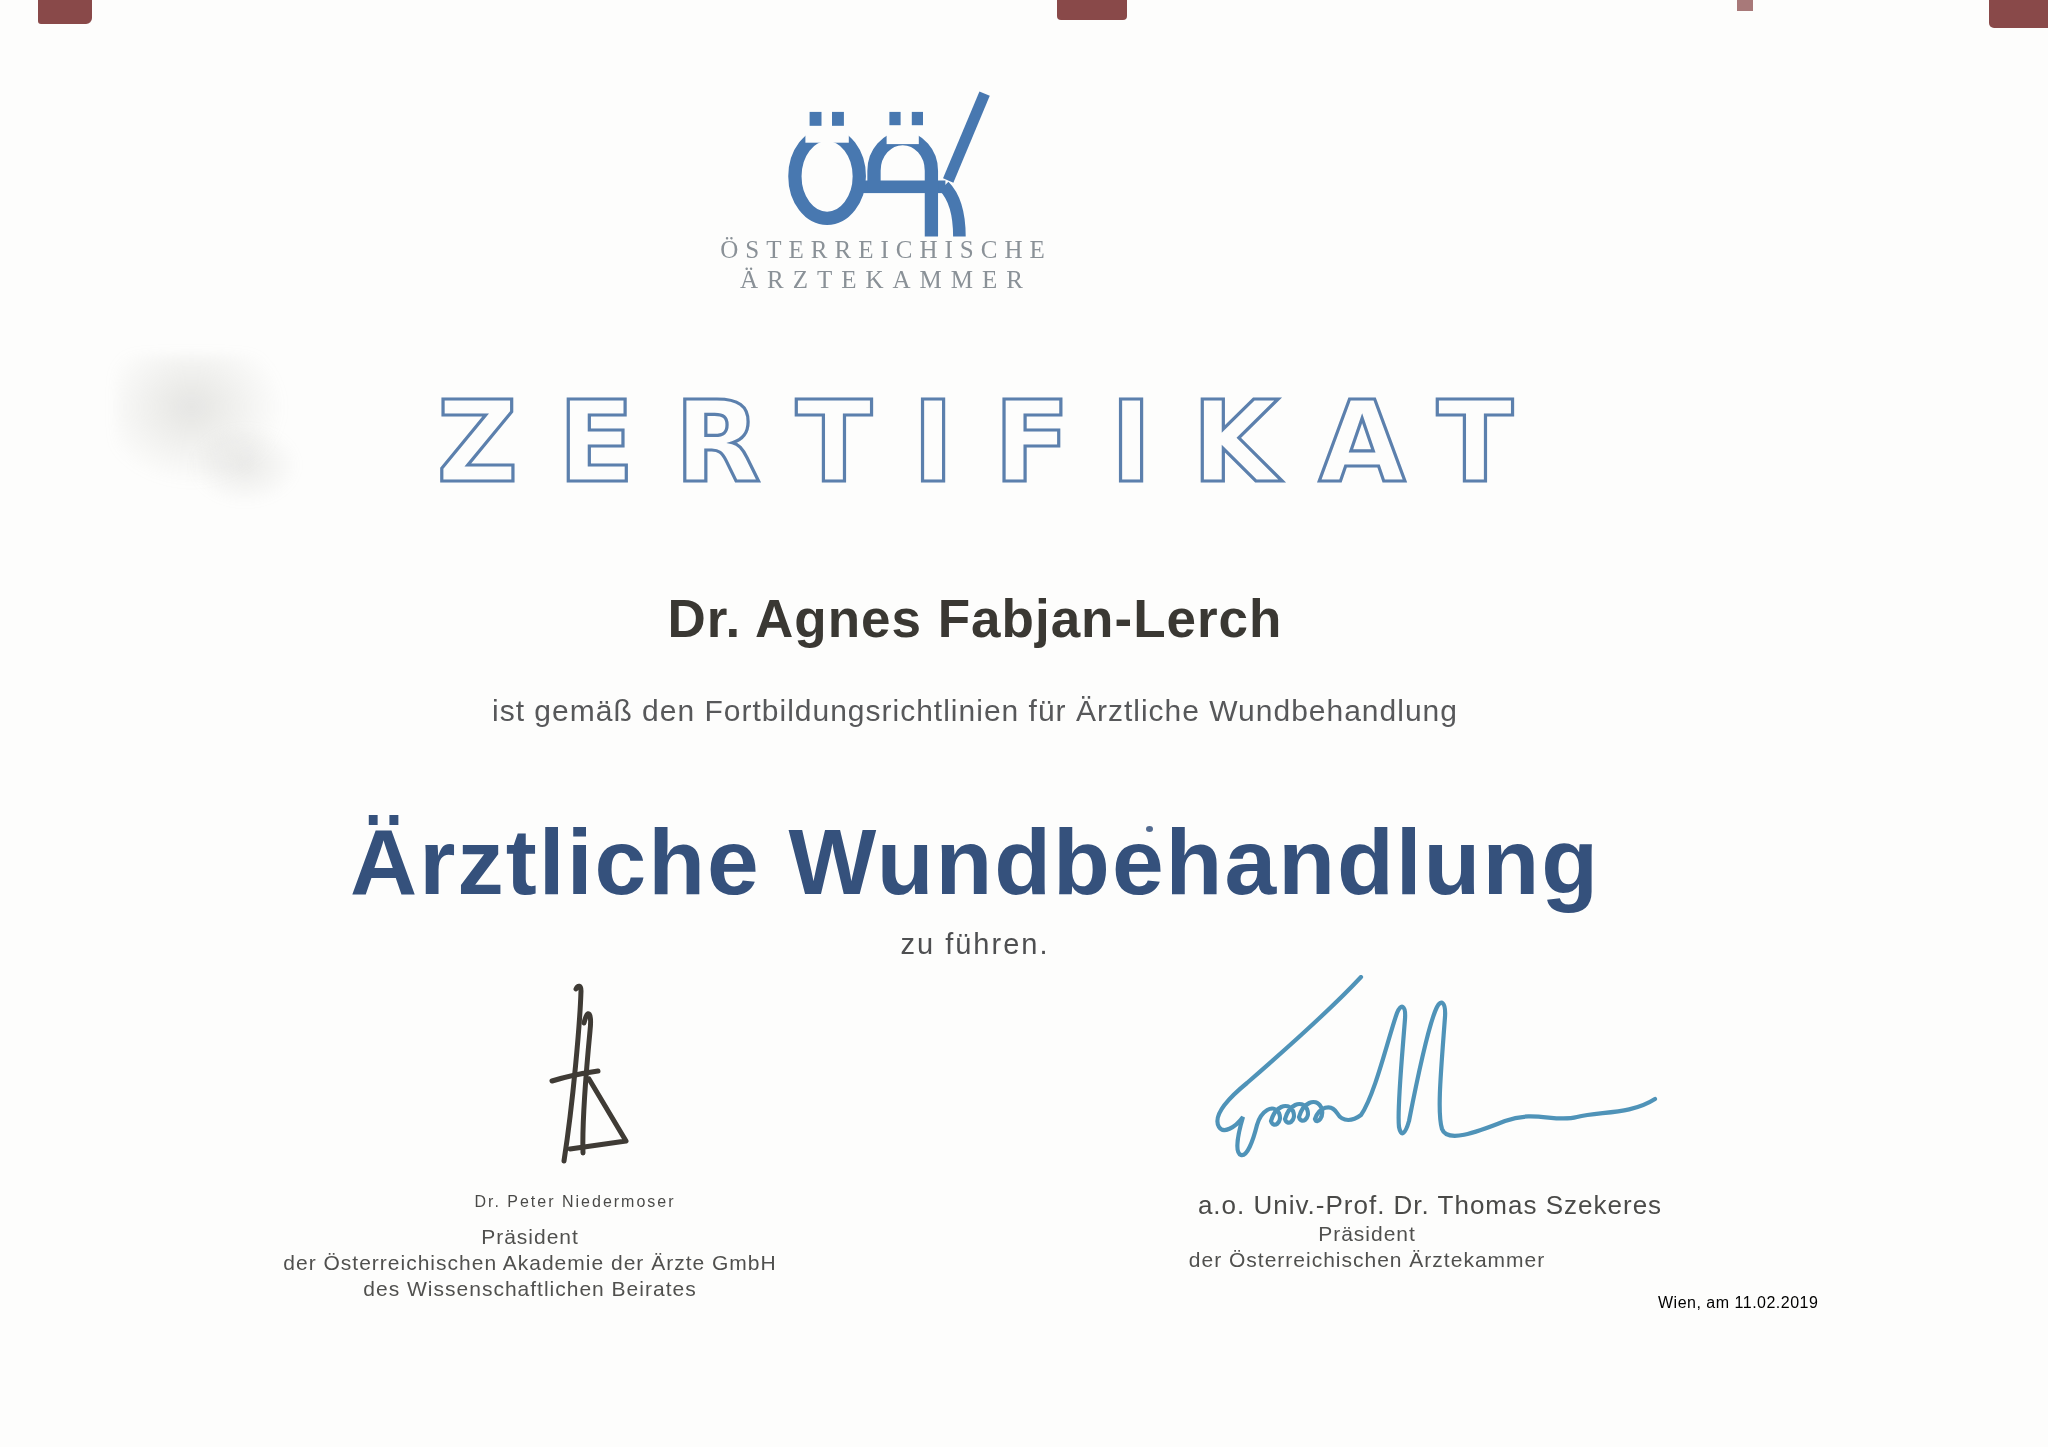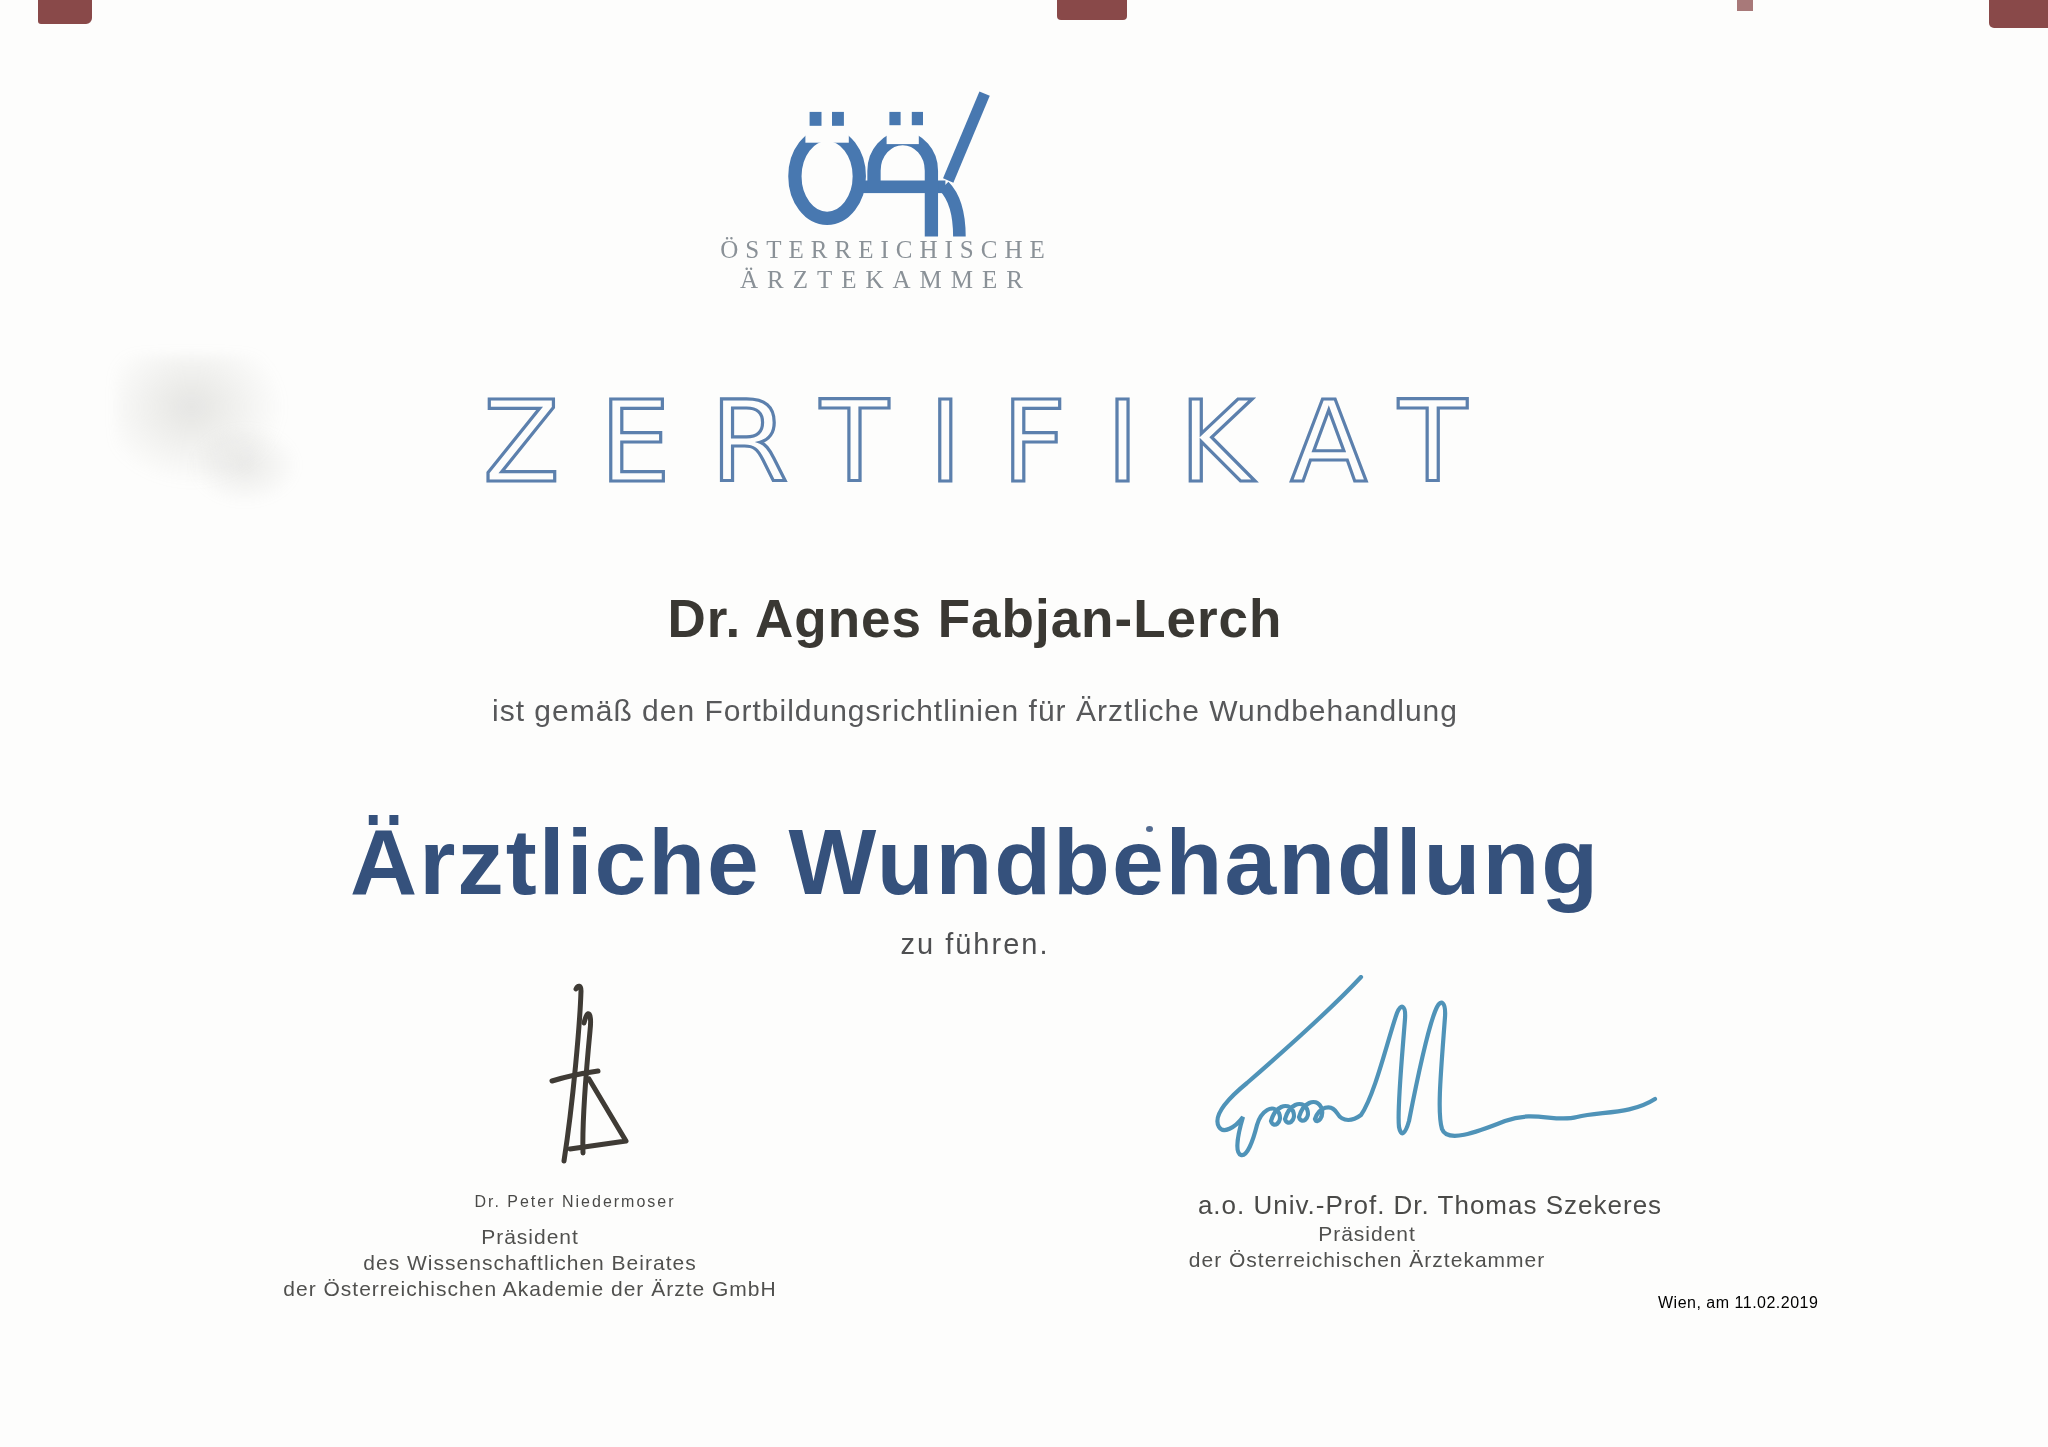--- a/index.html
+++ b/index.html
@@ -39,21 +39,21 @@
   }
   .org-1 { top:236px; }
   .org-2 { top:266px; letter-spacing:9px; }
 
   
   .content { position:absolute; left:0; top:0; width:1950px; height:1447px; text-align:center; }
 
   .cert-title {
     position:absolute; left:0; top:386px; width:100%;
     font-family:"DejaVu Sans", "Liberation Sans", sans-serif;
-    font-weight:400; font-size:112px; line-height:112px;
+    font-weight:700; font-size:112px; line-height:112px;
     letter-spacing:40px; text-indent:40px;
     color:#5c80ad;
   }
   @supports (-webkit-text-stroke: 1px #000) {
     .cert-title { color:transparent; -webkit-text-stroke:3.2px #5c80ad; }
   }
 
   .recipient {
     position:absolute; left:0; top:588px; width:100%;
     font-weight:bold; font-size:53px; color:#3a3833; letter-spacing:1px;
@@ -156,22 +156,22 @@
         <path d="M36 6 C38 2 41 2 41 8 C40 40 33 120 24 178"></path>
         <path d="M44 40 C48 24 52 30 50 48 C46 90 42 140 43 170"></path>
         <path d="M12 98 C28 93 44 90 58 88"></path>
         <path d="M49 96 L86 158 L30 166"></path>
       </g>
     </svg>
   </div>
   <div class="signer-name name-left">Dr. Peter Niedermoser</div>
   <div class="signer-titles titles-left">
     <div>Präsident</div>
+    <div>der Österreichischen Akademie der Ärzte GmbH</div>
     <div>des Wissenschaftlichen Beirates</div>
-    <div>der Österreichischen Akademie der Ärzte GmbH</div>
   </div>
 
   <div class="sig-right">
     <svg viewBox="0 0 500 195" aria-hidden="true">
       <path fill="none" stroke="#4f93b8" stroke-width="4.2" stroke-linecap="round" d="M176 2 C150 30 100 75 62 108 C40 126 28 142 34 152 C38 159 50 153 58 142
            C52 162 50 178 56 180 C62 182 68 166 72 150
            C76 136 88 128 94 138 C98 148 88 154 86 146
            C90 132 102 126 108 136 C112 146 102 152 100 144
            C104 130 116 124 122 134 C126 144 116 150 114 142
            C118 128 130 122 136 132 C140 142 132 150 130 144

